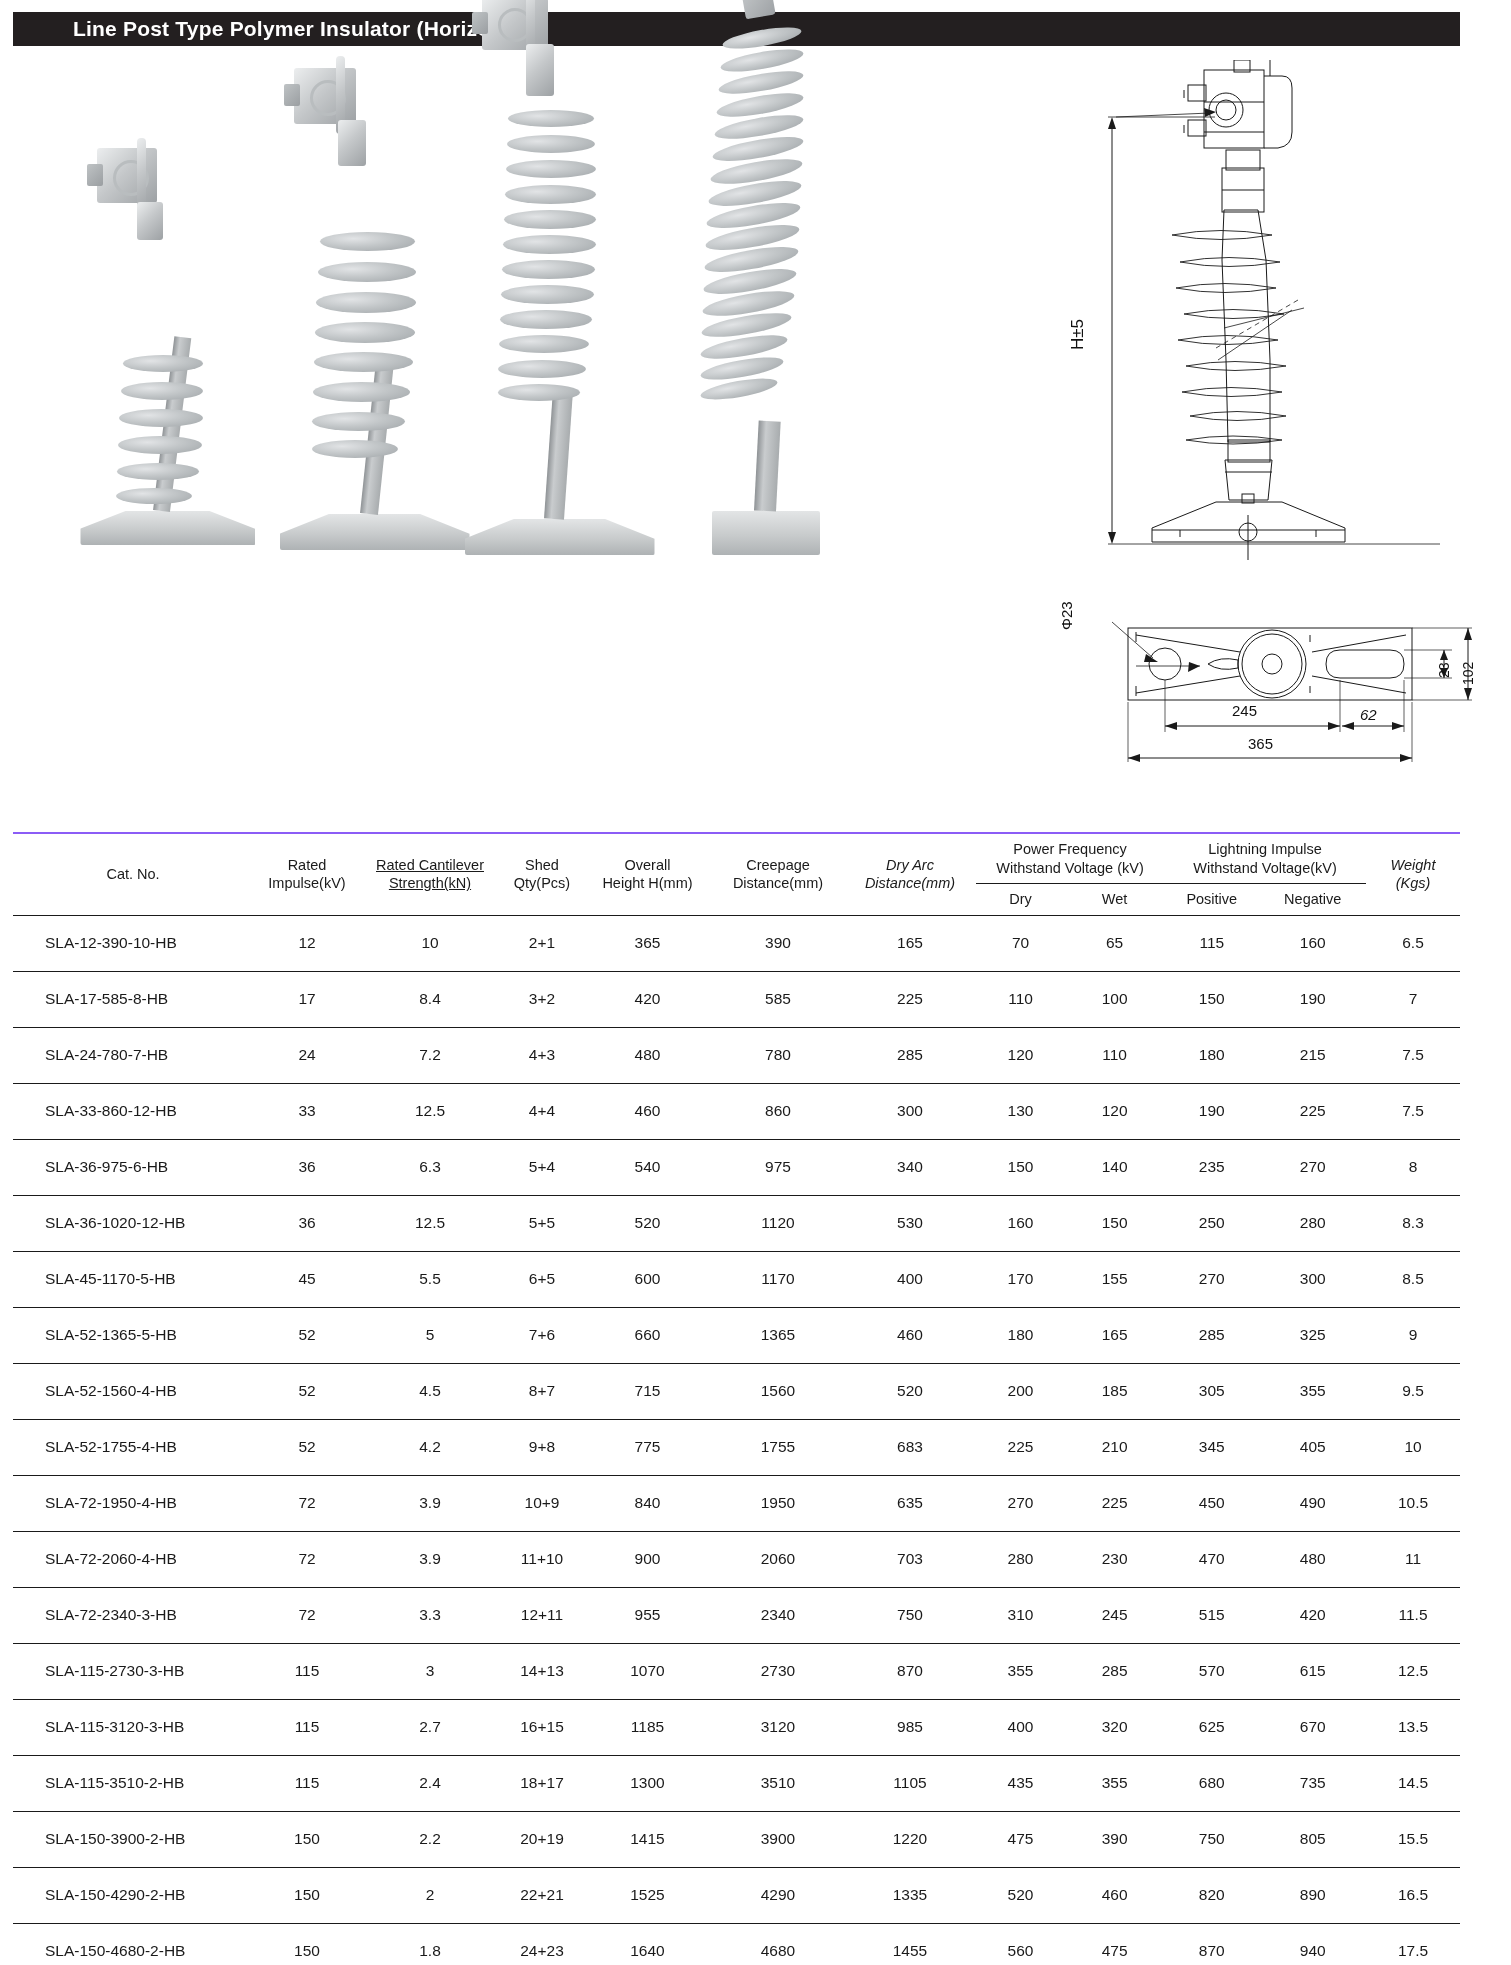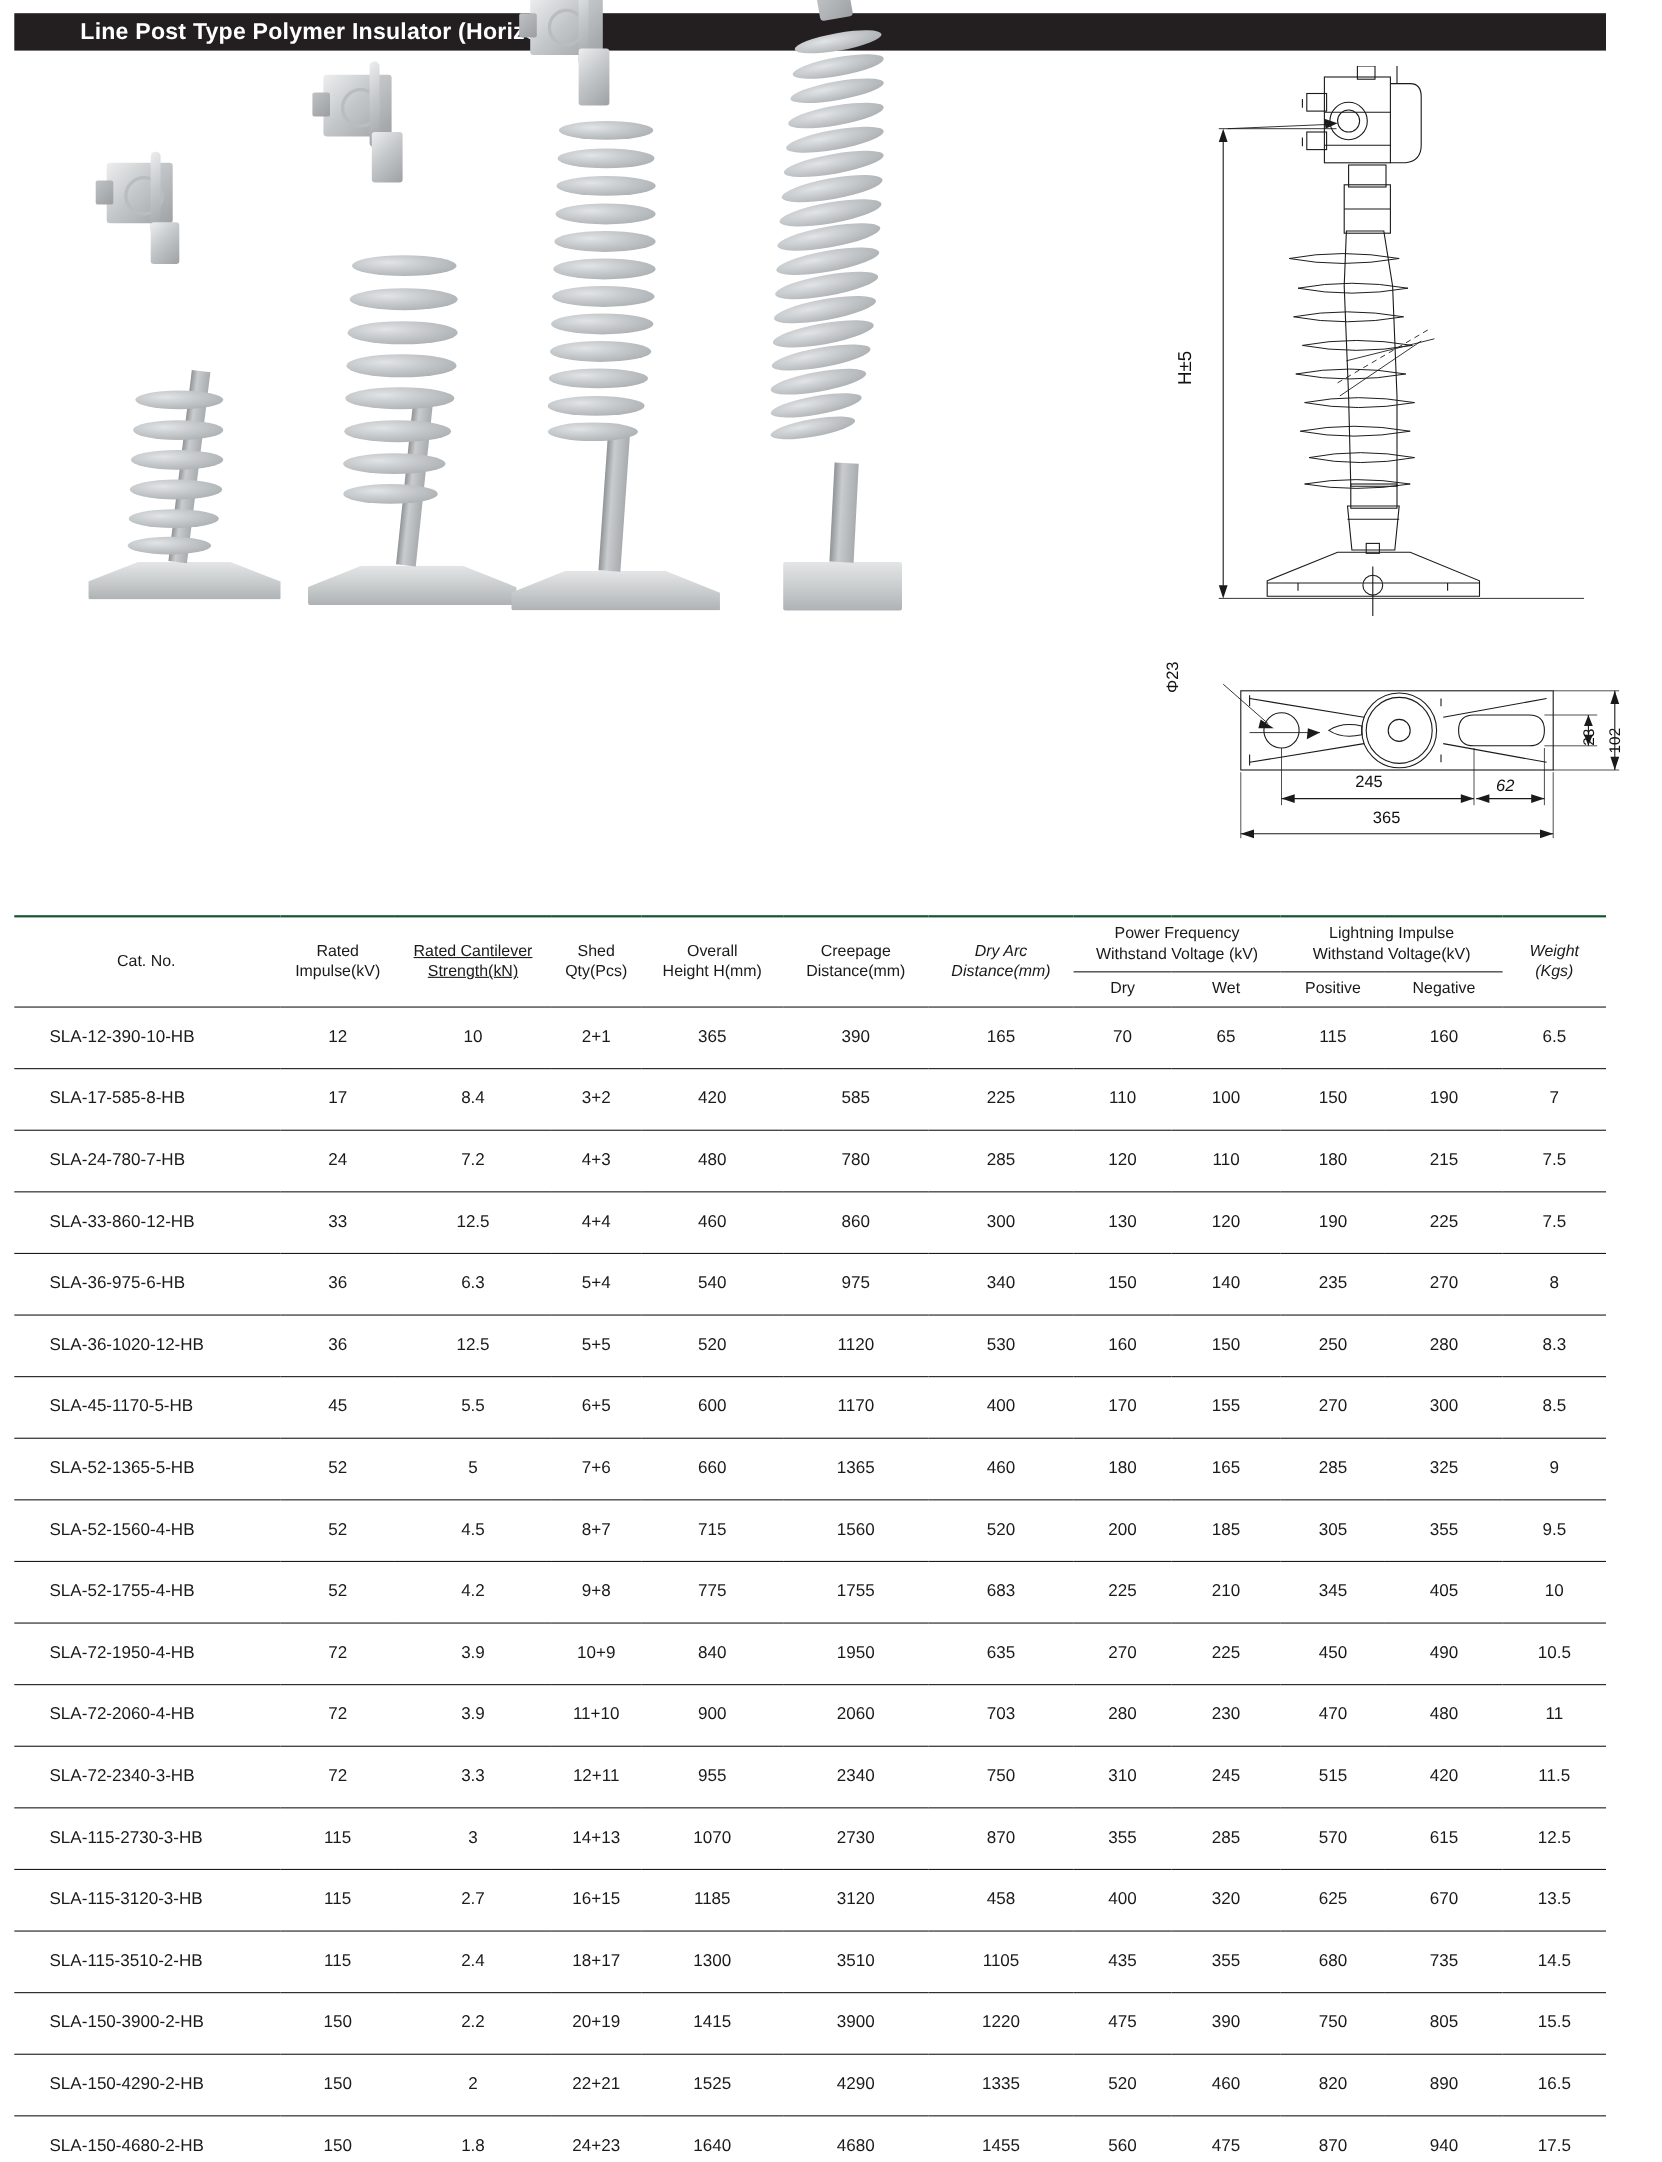--- a/index.html
+++ b/index.html
@@ -131,21 +131,21 @@
     vertical-align: middle;
     font-weight: normal;
     color: #1a1a1a;
   }
   .spec-table thead th {
     font-size: 14.5px;
     line-height: 1.28;
     padding: 6px 2px;
   }
   .hdr-top {
-    border-top: 2px solid #14532d;
+    border-top: 2px solid #8b5cf6;
   }
   .hdr-group-under {
     border-bottom: 1px solid #1a1a1a;
   }
   .hdr-bottom-rule {
     border-bottom: 1.6px solid #1a1a1a;
   }
   .spec-table tbody td {
     height: 55px;
     font-size: 15.5px;
@@ -641,21 +641,21 @@
         <td>615</td>
         <td>12.5</td>
       </tr>
       <tr>
         <td class="col-cat">SLA-115-3120-3-HB</td>
         <td>115</td>
         <td>2.7</td>
         <td>16+15</td>
         <td>1185</td>
         <td>3120</td>
-        <td>458</td>
+        <td>985</td>
         <td>400</td>
         <td>320</td>
         <td>625</td>
         <td>670</td>
         <td>13.5</td>
       </tr>
       <tr>
         <td class="col-cat">SLA-115-3510-2-HB</td>
         <td>115</td>
         <td>2.4</td>

